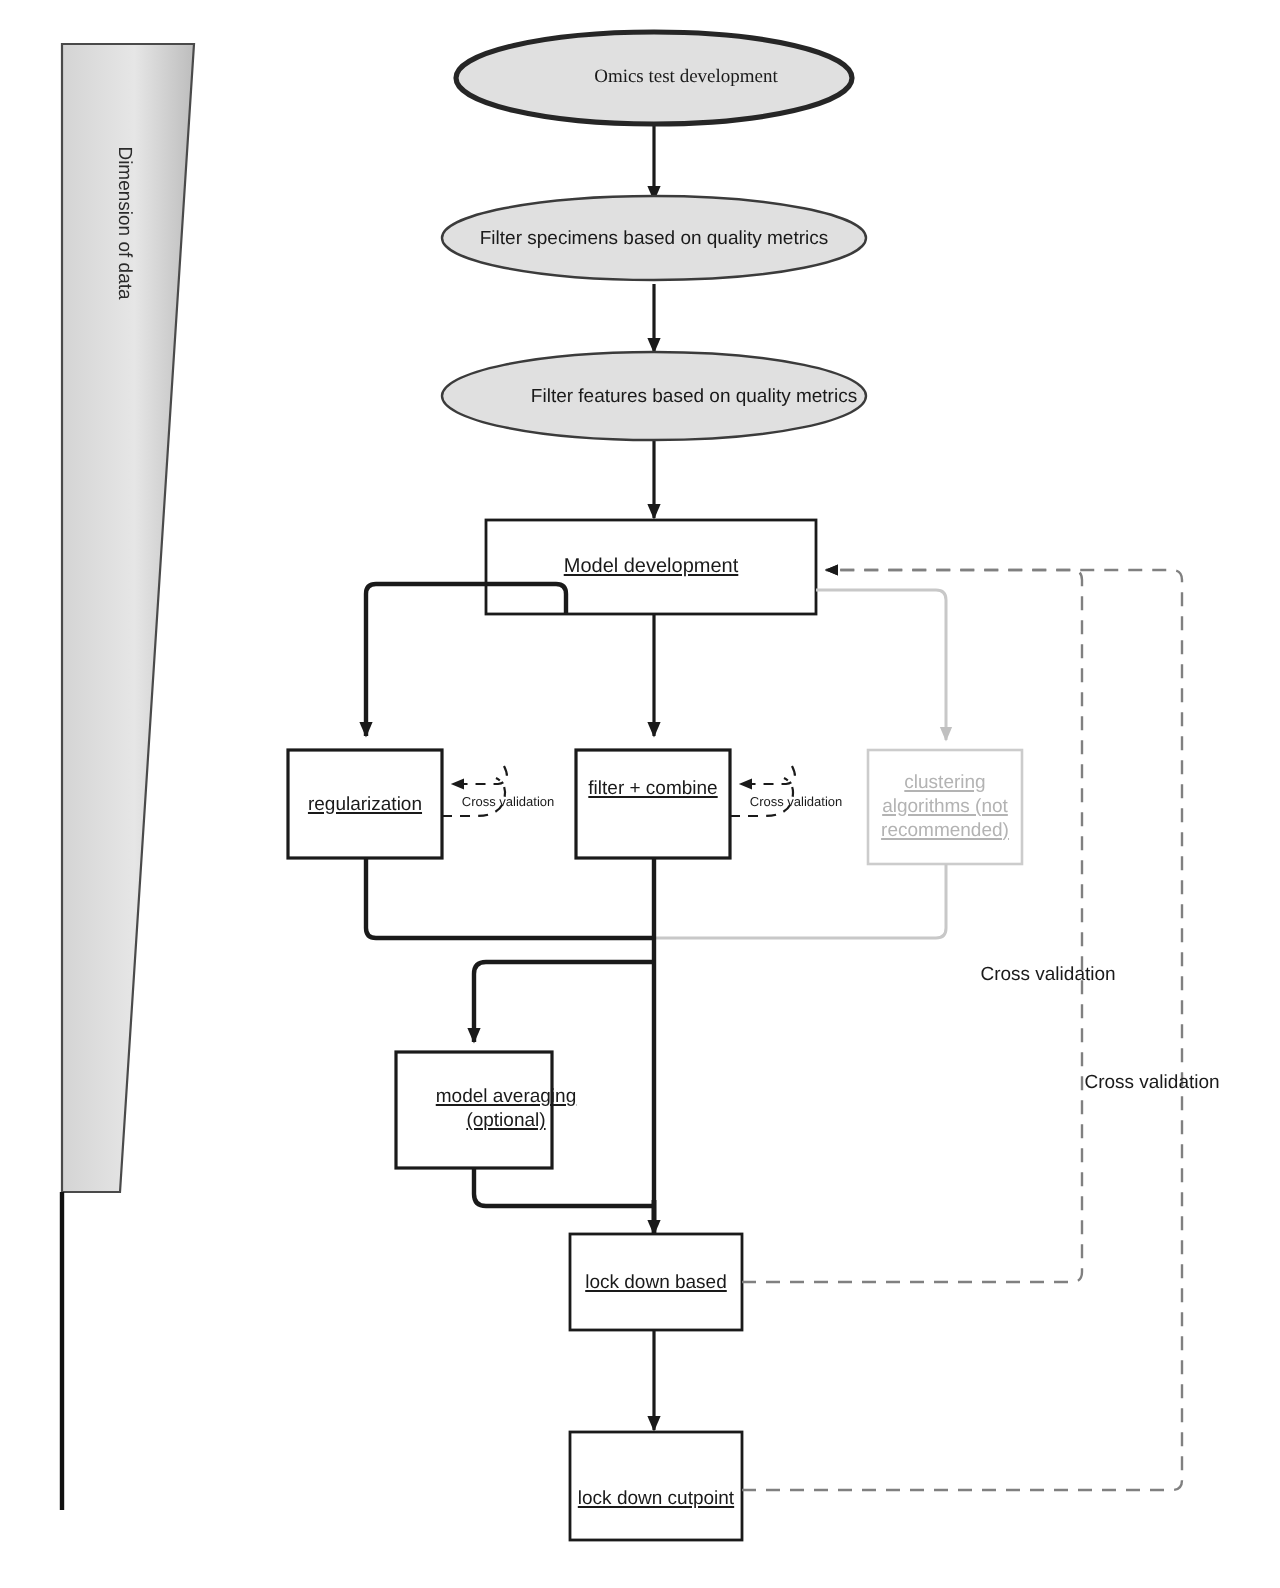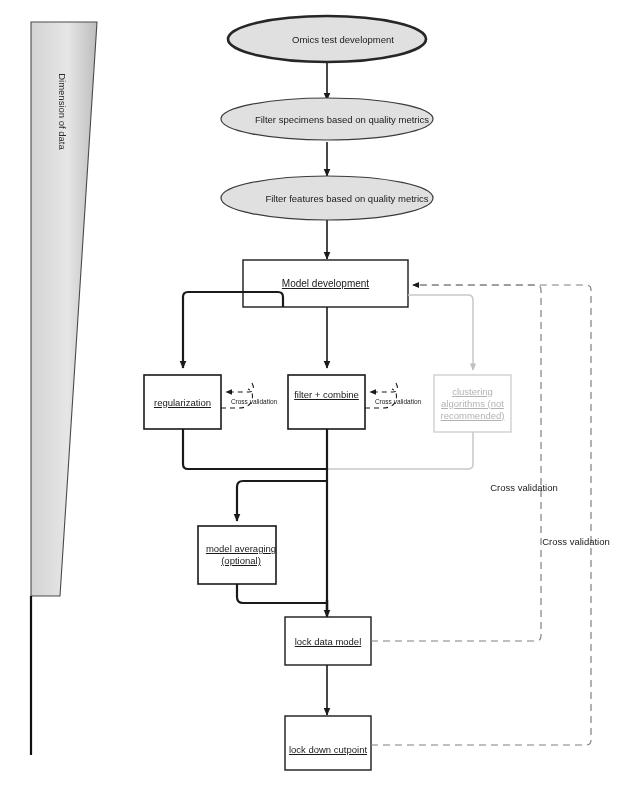--- a/index.html
+++ b/index.html
@@ -134,37 +134,37 @@
   </g>
 
   <g>
     <path d="M371,641 L536,641 Q541,641 541,636 L541,290 Q541,285 536,285 L413,285" fill="none" stroke="#808080" stroke-width="1.2" stroke-dasharray="7,5" marker-end="url(#arrDarkThin)"></path>
   </g>
   <g>
     <path d="M371,745 L586,745 Q591,745 591,740 L591,290 Q591,285 586,285 L413,285" fill="none" stroke="#808080" stroke-width="1.2" stroke-dasharray="7,5" marker-end="url(#arrDarkThin)"></path>
   </g>
 </svg>
 
-<div class="lbl node-ellipse" style="left:228px;top:29px;width:230px;height:20px;">Omics test development</div>
+<div class="lbl node-ellipse" style="left:228px;top:29px;width:230px;height:20px;font-family:Liberation Serif, serif;">Omics test development</div>
 
-<div class="lbl node-ellipse" style="left:236px;top:109px;width:212px;height:20px;">Filter specimens based on quality metrics</div>
+<div class="lbl node-ellipse" style="left:221px;top:109px;width:212px;height:20px;">Filter specimens based on quality metrics</div>
 
 <div class="lbl node-ellipse" style="left:221px;top:188px;width:212px;height:20px;margin-left:20px;">Filter features based on quality metrics</div>
 
 <div class="lbl node-box" style="left:243px;top:260px;width:165px;height:47px;">Model development</div>
 
 <div class="lbl node-box" style="left:140px;top:375px;width:85px;height:54px;font-size:9.5px;">regularization</div>
 
 <div class="lbl node-box" style="left:284px;top:375px;width:85px;height:38px;font-size:9.5px;">filter + combine</div>
 
 <div class="lbl node-box muted" style="left:436px;top:375px;width:73px;height:57px;line-height:12px;font-size:9.5px;">clustering algorithms (not recommended)</div>
 
-<div class="lbl node-box" style="left:204px;top:526px;width:74px;height:58px;line-height:12px;font-size:9.5px;">model averaging (optional)</div>
+<div class="lbl node-box" style="left:216px;top:526px;width:74px;height:58px;line-height:12px;font-size:9.5px;">model averaging (optional)</div>
 
-<div class="lbl node-box" style="left:285px;top:617px;width:86px;height:48px;font-size:9.5px;">lock data model</div>
+<div class="lbl node-box" style="left:285px;top:617px;width:86px;height:48px;font-size:9.5px;">lock down based</div>
 
 <div class="lbl node-box" style="left:285px;top:716px;width:86px;height:68px;line-height:12px;font-size:9.5px;text-align:right;">lock down cutpoint</div>
 
 <div class="lbl cv-small" style="left:223px;top:395px;width:62px;height:12px;">Cross validation</div>
 
 <div class="lbl cv-small" style="left:367px;top:395px;width:62px;height:12px;">Cross validation</div>
 
 <div class="lbl cv-big" style="left:478px;top:480px;width:92px;height:14px;">Cross validation</div>
 
 <div class="lbl cv-big" style="left:530px;top:534px;width:92px;height:14px;">Cross validation</div>

